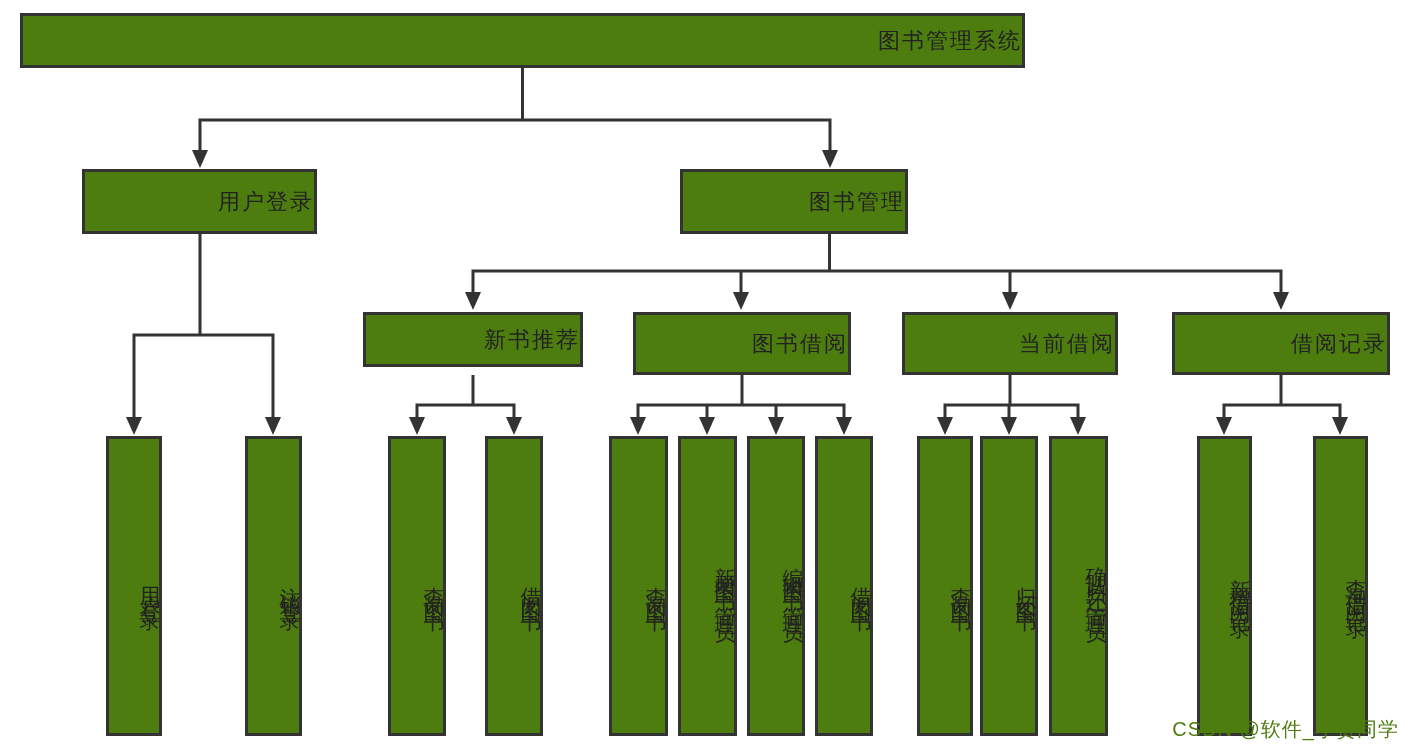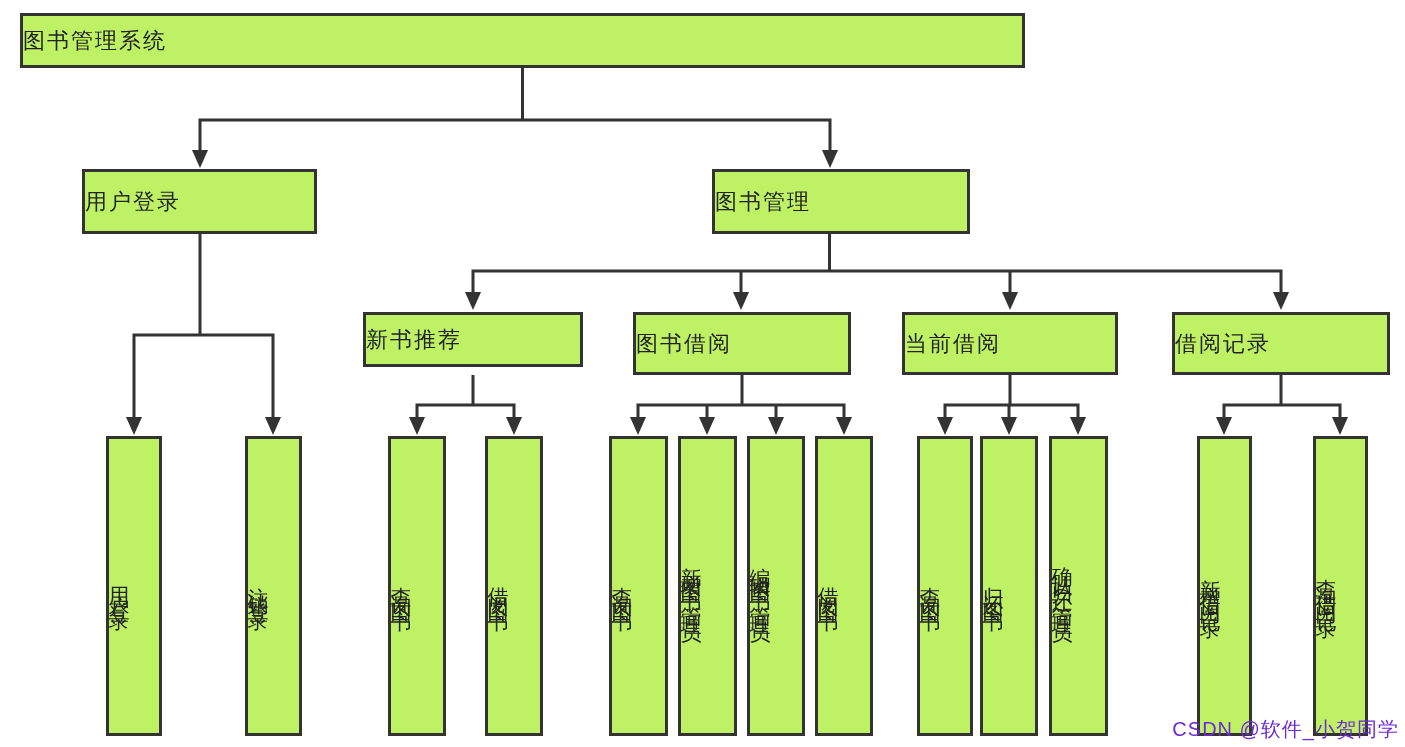--- a/index.html
+++ b/index.html
@@ -8,40 +8,41 @@
     width:1405px;height:747px;
     background:#ffffff;
     font-family:"Liberation Sans","DejaVu Sans",sans-serif;
     overflow:hidden;
   }
   svg.connectors{position:absolute;left:0;top:0;z-index:0;}
   .node{
     position:absolute;
     box-sizing:border-box;
     border:3px solid #333333;
-    background:#bef264;
-    display:flex;align-items:center;justify-content:flex-start;
+    background:#4d7c0f;
+    display:flex;align-items:center;justify-content:flex-end;
     color:#222222;
     z-index:1;
+    font-family:Liberation Mono, monospace;
   }
   .hlabel{font-size:22px;letter-spacing:2px;white-space:nowrap;}
   .leaf{top:436px;height:300px;}
   .vtext{
     writing-mode:vertical-rl;
     text-orientation:mixed;
     font-size:21px;
     letter-spacing:8px;
     line-height:1;
     color:#222222;
   }
   .watermark{
     position:absolute;
     right:6px;bottom:4px;
     font-size:20px;
-    color:#6d28d9;
+    color:#4d7c0f;
     letter-spacing:1px;
     z-index:3;
     white-space:nowrap;
   }
 </style>
 </head>
 <body>
 
 <div class="canvas">
 
@@ -82,21 +83,21 @@
     </g>
   </svg>
 
   <div class="node" style="left:20px;top:13px;width:1005px;height:55px">
     <span class="hlabel">图书管理系统</span>
   </div>
 
   <div class="node" style="left:82px;top:169px;width:235px;height:65px">
     <span class="hlabel">用户登录</span>
   </div>
-  <div class="node" style="left:712px;top:169px;width:258px;height:65px">
+  <div class="node" style="left:680px;top:169px;width:228px;height:65px">
     <span class="hlabel">图书管理</span>
   </div>
 
   <div class="node" style="left:363px;top:312px;width:220px;height:55px">
     <span class="hlabel">新书推荐</span>
   </div>
   <div class="node" style="left:633px;top:312px;width:218px;height:63px">
     <span class="hlabel">图书借阅</span>
   </div>
   <div class="node" style="left:902px;top:312px;width:216px;height:63px">

